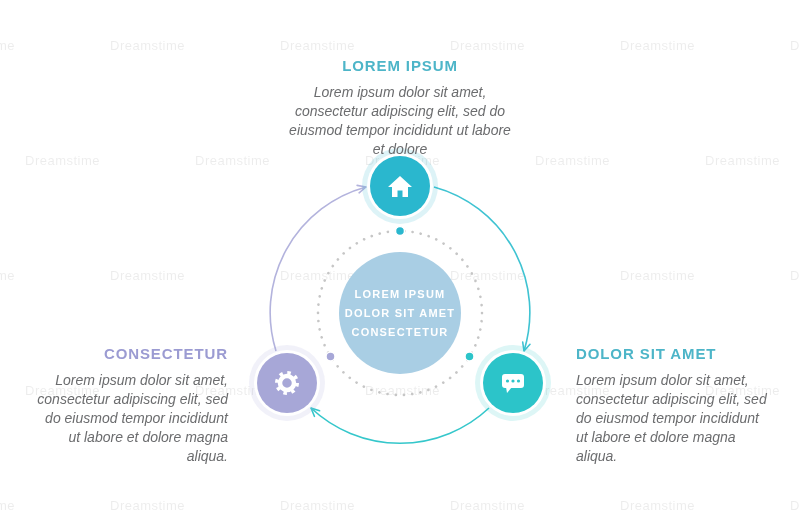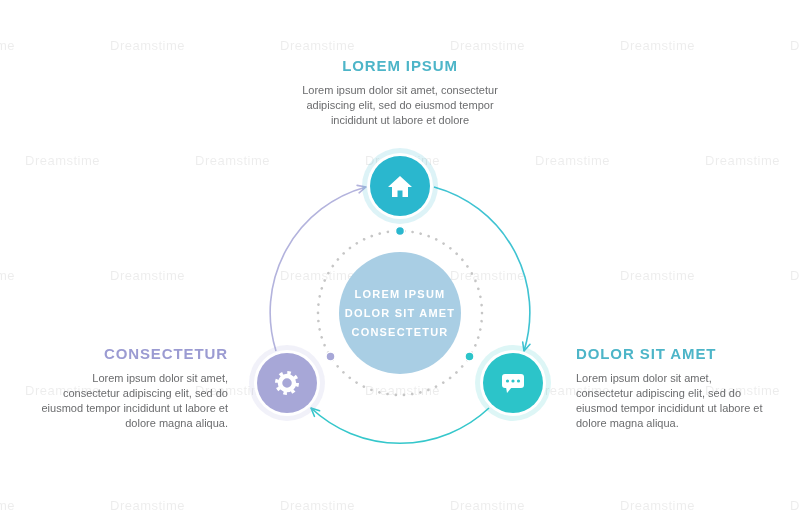--- a/index.html
+++ b/index.html
@@ -11,21 +11,21 @@
   .wm {
     position:absolute; font-size:13px; color:#000000; opacity:0.07;
     letter-spacing:0.5px; white-space:nowrap;
   }
   svg.diagram { position:absolute; left:0; top:0; z-index:2; }
   .tblock { position:absolute; z-index:3; }
   .tblock .heading {
     font-size:15px; font-weight:bold; letter-spacing:0.9px;
   }
   .tblock .body {
-    font-size:11px; line-height:1.35; margin-top:9px;
+    font-size:14px; line-height:1.35; margin-top:9px;font-style:italic;
   }
   .tblock.top   { left:288px; top:57px;  width:224px; text-align:center; }
   .tblock.right { left:576px; top:345px; width:192px; text-align:left; }
   .tblock.left  { left:36px;  top:345px; width:192px; text-align:right; }
   .center-text {
     position:absolute; left:310px; top:285px; width:180px; z-index:3;
     text-align:center; color:#ffffff; font-weight:bold; font-size:11px;
     letter-spacing:1.2px; line-height:19px;
   }
 </style>

